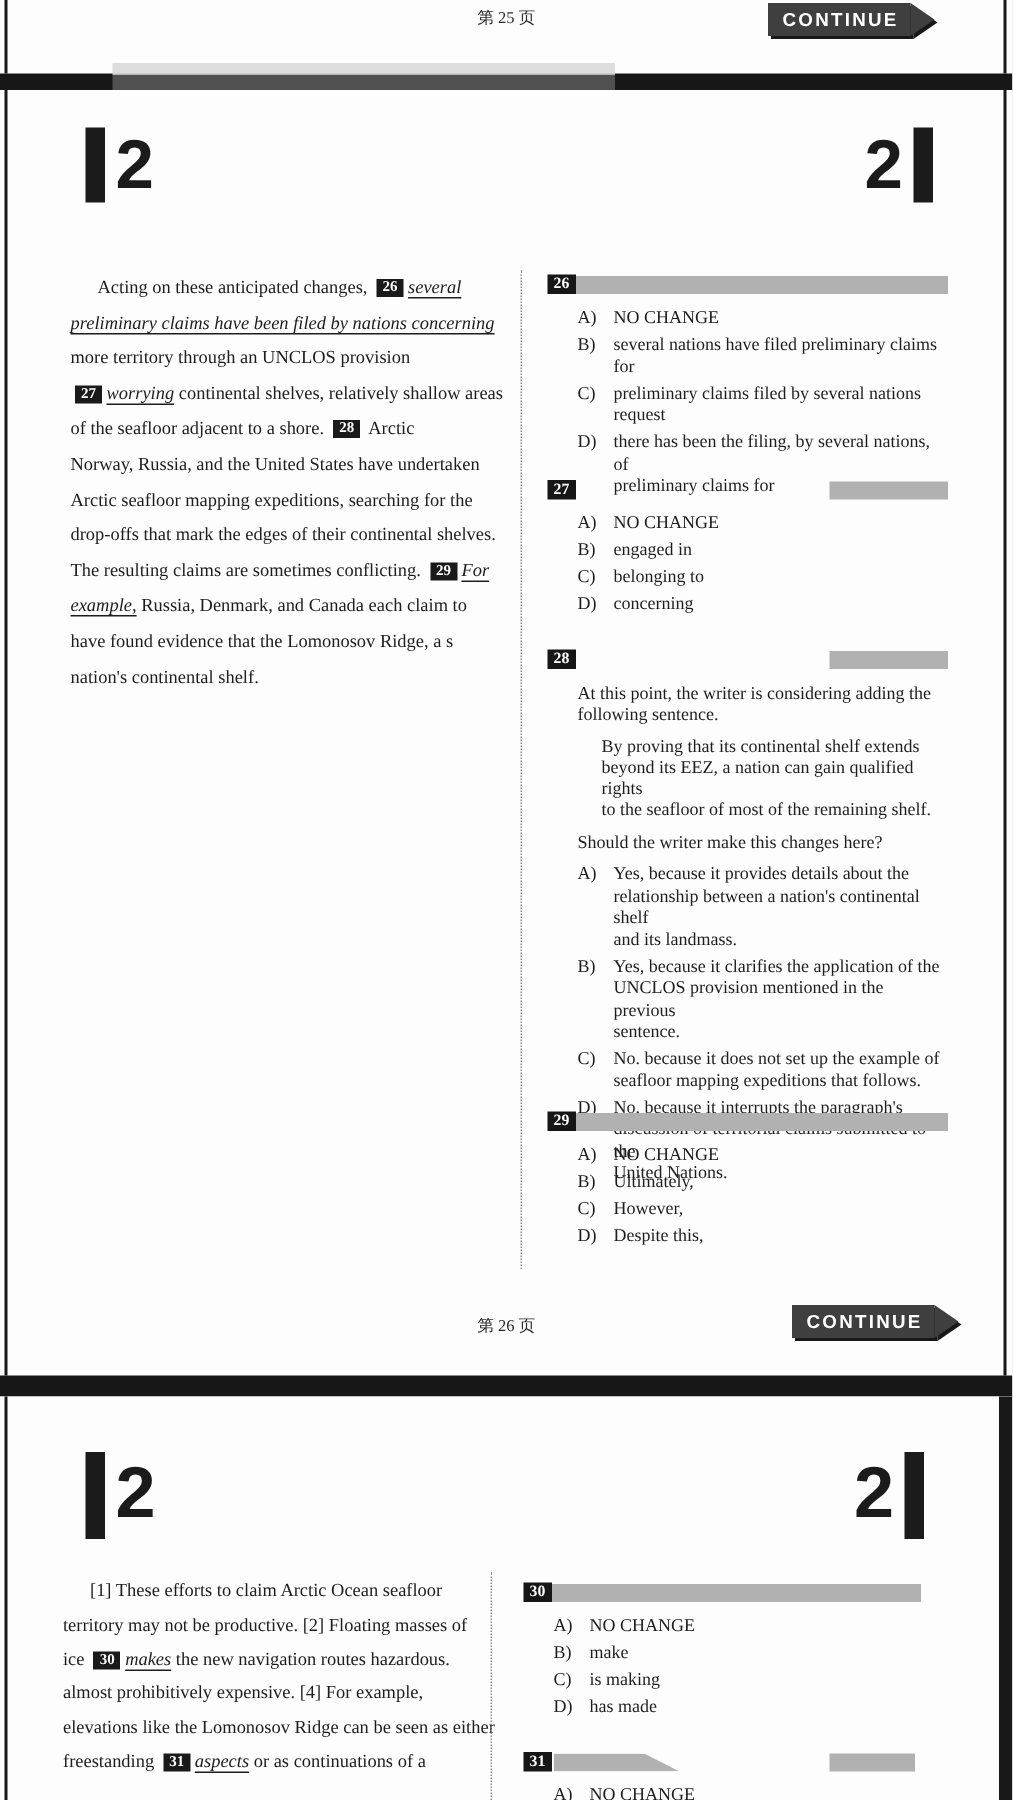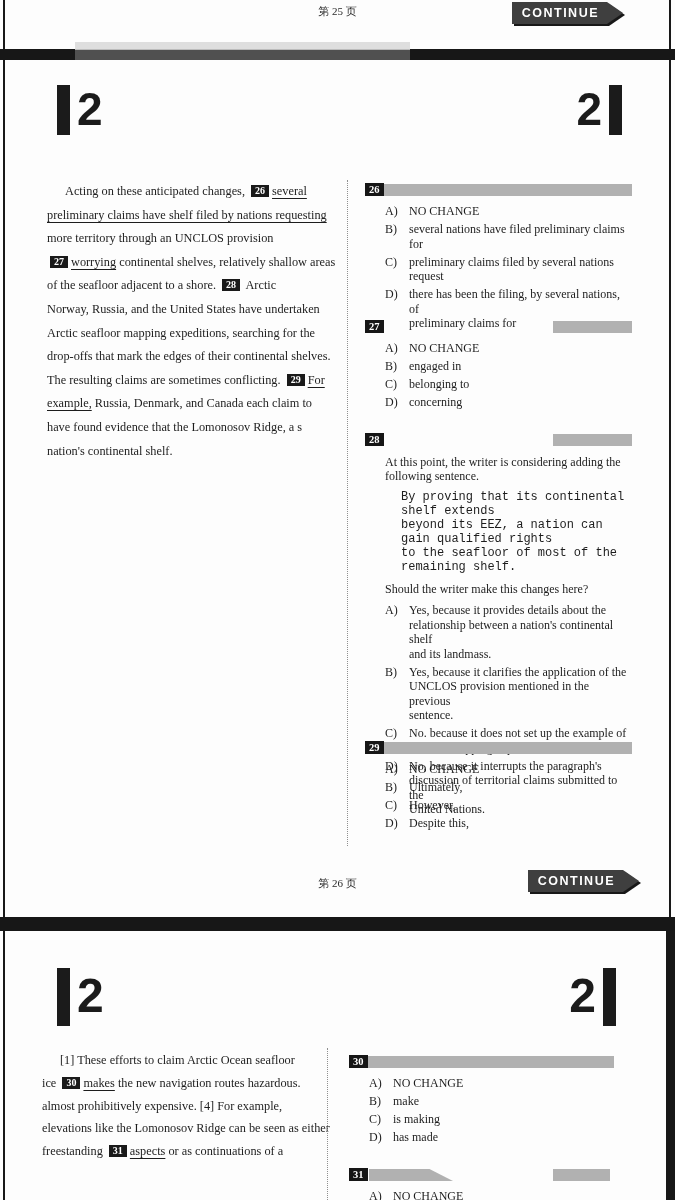--- a/index.html
+++ b/index.html
@@ -44,21 +44,21 @@
   .page2 .sec-mark .num{font-size:48px;line-height:56px;}
 
   
   .passage{position:absolute;font-size:12.3px;}
   .passage1{left:47px;top:120px;width:300px;}
   .passage2{left:42px;top:118px;width:292px;}
   .pline{white-space:nowrap;}
   .passage1 .pline{height:23.6px;line-height:23.6px;}
   .passage2 .pline{height:22.8px;line-height:22.8px;}
   .pline.indent{padding-left:18px;}
-  .ul{text-decoration:underline;text-underline-offset:3px;text-decoration-thickness:1px;}
+  .ul{text-decoration:underline;text-underline-offset:3px;text-decoration-thickness:1px;font-style:italic;}
   .qbox{display:inline-block;background:#1a1a1a;color:#fff;font-weight:bold;font-size:10px;
         line-height:12px;padding:0 4px;margin:0 3px;position:relative;top:-1px;}
 
   
   .divider{position:absolute;border-left:1.5px dotted #8f8f8f;}
   .page1 .divider{left:347px;top:120px;height:666px;}
   .page2 .divider{left:327px;top:117px;height:152px;}
 
   
   .questions{position:absolute;top:0;bottom:0;}
@@ -69,21 +69,21 @@
   .q30{top:124px;} .q31{top:237px;}
   .qhead{position:relative;height:14px;}
   .qnum{position:absolute;left:0;top:0;background:#161616;color:#fff;font-weight:bold;
         font-size:10.5px;line-height:13px;padding:0 4px;z-index:2;}
   .hgray{position:absolute;top:1px;height:12px;background:#b1b1b1;}
   .hgray.full{left:18px;right:0;}
   .hgray.rightbar{right:0;width:79px;}
   .hgray.trap{left:20px;width:84px;clip-path:polygon(0 0,72% 0,100% 100%,0 100%);}
   .hgray.rightbar2{right:4px;width:57px;}
   .qtext{font-size:12px;line-height:14px;margin:8px 0 0 20px;white-space:pre-line;}
-  .qquote{font-size:12px;line-height:14px;margin:7px 0 0 36px;white-space:pre-line;font-family:Liberation Mono, monospace;}
+  .qquote{font-size:12px;line-height:14px;margin:7px 0 0 36px;white-space:pre-line;}
   .choices{margin-top:7px;}
   .choice{display:flex;margin-bottom:3.5px;padding-left:20px;}
   .cletter{flex:none;width:24px;font-size:12px;line-height:14.5px;}
   .ctext{font-size:12px;line-height:14.5px;white-space:pre-line;}
 
   
   .p1footer-pageno{position:absolute;left:0;right:0;top:816px;text-align:center;font-size:11px;color:#2a2a2a;}
 </style>
 </head>
 <body>
@@ -112,21 +112,21 @@
       <span class="vbar"></span>
       <span class="num">2</span>
     </div>
     <div class="sec-mark sec-right">
       <span class="vbar"></span>
       <span class="num">2</span>
     </div>
 
     <div class="passage passage1" id="passage1">
         <div class="pline indent"><span>Acting on these anticipated changes, </span><span class="qbox">26</span><span class="ul">several</span></div>
-        <div class="pline"><span class="ul">preliminary claims have shelf filed by nations requesting</span></div>
+        <div class="pline"><span class="ul">preliminary claims have been filed by nations concerning</span></div>
         <div class="pline"><span>more territory through an UNCLOS provision</span></div>
         <div class="pline"><span class="qbox">27</span><span class="ul">worrying</span><span> continental shelves, relatively shallow areas</span></div>
         <div class="pline"><span>of the seafloor adjacent to a shore. </span><span class="qbox">28</span><span> Arctic</span></div>
         <div class="pline"><span>Norway, Russia, and the United States have undertaken</span></div>
         <div class="pline"><span>Arctic seafloor mapping expeditions, searching for the</span></div>
         <div class="pline"><span>drop-offs that mark the edges of their continental shelves.</span></div>
         <div class="pline"><span>The resulting claims are sometimes conflicting. </span><span class="qbox">29</span><span class="ul">For</span></div>
         <div class="pline"><span class="ul">example,</span><span> Russia, Denmark, and Canada each claim to</span></div>
         <div class="pline"><span>have found evidence that the Lomonosov Ridge, a s</span></div>
         <div class="pline"><span>nation's continental shelf.</span></div>
@@ -263,20 +263,21 @@
       <span class="vbar"></span>
       <span class="num">2</span>
     </div>
     <div class="sec-mark sec-right">
       <span class="vbar"></span>
       <span class="num">2</span>
     </div>
 
     <div class="passage passage2" id="passage2">
         <div class="pline indent"><span>[1] These efforts to claim Arctic Ocean seafloor</span></div>
+        <div class="pline"><span>territory may not be productive. [2] Floating masses of</span></div>
         <div class="pline"><span>ice </span><span class="qbox">30</span><span class="ul">makes</span><span> the new navigation routes hazardous.</span></div>
         <div class="pline"><span>almost prohibitively expensive. [4] For example,</span></div>
         <div class="pline"><span>elevations like the Lomonosov Ridge can be seen as either</span></div>
         <div class="pline"><span>freestanding </span><span class="qbox">31</span><span class="ul">aspects</span><span> or as continuations of a</span></div>
       </div>
     <div class="divider"></div>
     <div class="questions questions2" id="questions2">
         <div class="qblock q30">
           <div class="qhead">
             <span class="qnum">30</span>

